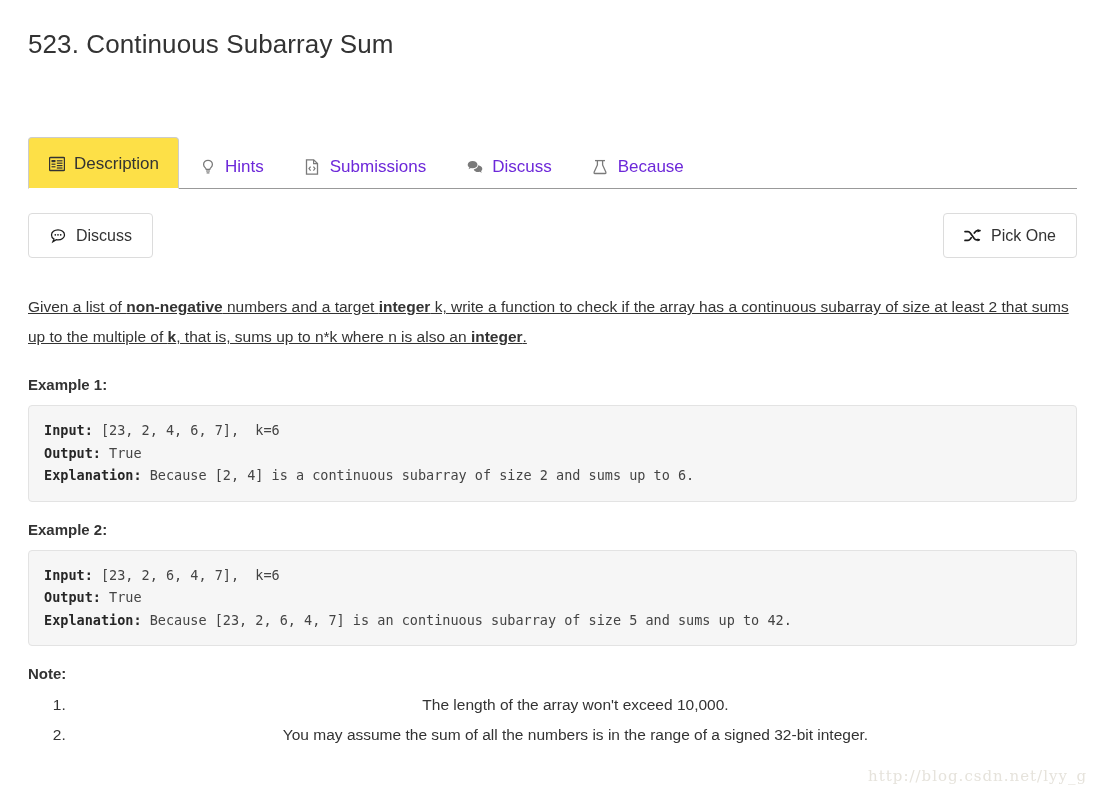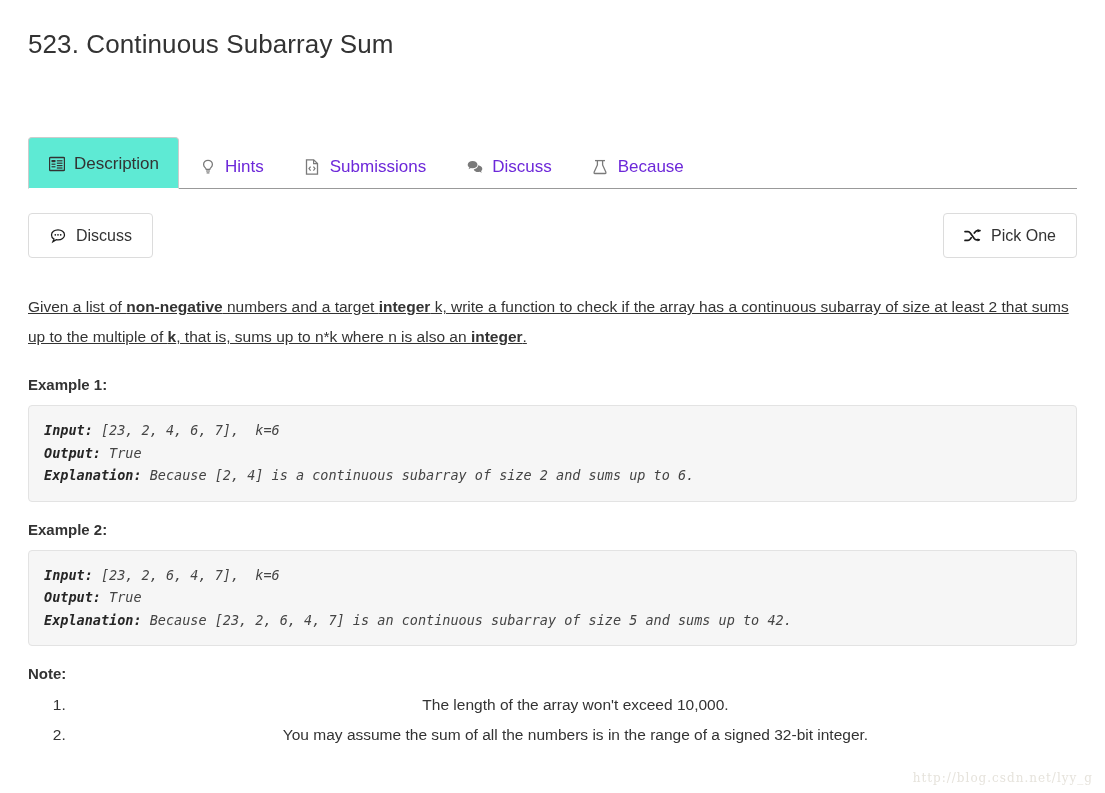--- a/index.html
+++ b/index.html
@@ -53,21 +53,21 @@
     position: relative;
     cursor: pointer;
     background: transparent;
     border: 1px solid transparent;
     border-radius: 4px 4px 0 0;
     margin-bottom: -1px;
     white-space: nowrap;
   }
   .tab.active {
     color: #333333;
-    background: #5eead4;
+    background: #fde047;
     border-color: #cccccc;
     border-bottom-color: #ffffff;
     padding-top: 17px;
     padding-bottom: 16px;
   }
   .tab .ticon {
     display: inline-flex;
     align-items: center;
     justify-content: center;
     width: 17px;
@@ -131,21 +131,20 @@
     border: 1px solid #e3e3e3;
     border-radius: 4px;
     padding: 13px 15px 14px 15px;
     font-family: "DejaVu Sans Mono", "Liberation Mono", monospace;
     font-size: 13.5px;
     line-height: 22.5px;
     color: #444444;
     margin: 0 0 19px 0;
     white-space: pre;
     overflow: hidden;
-    font-style: italic;
   }
   .code-block .lbl {
     font-weight: bold;
     color: #262626;
   }
 
   .note-heading {
     font-size: 15px;
     font-weight: bold;
     color: #333333;
@@ -156,24 +155,24 @@
     padding-left: 42px;
     font-size: 15.5px;
     line-height: 30px;
     color: #333333;
   }
   ol.note-list li { padding-left: 4px; text-align: center; }
 
   
   .watermark {
     position: absolute;
-    right: 12px;
+    right: 18px;
     bottom: 8px;
     font-family: "DejaVu Serif", "Liberation Serif", serif;
-    font-size: 12px;
+    font-size: 15px;
     color: #e6e3dc;
     letter-spacing: 1px;
     user-select: none;
     white-space: nowrap;
   }
 </style>
 </head>
 <body>
 
 <div class="page">

